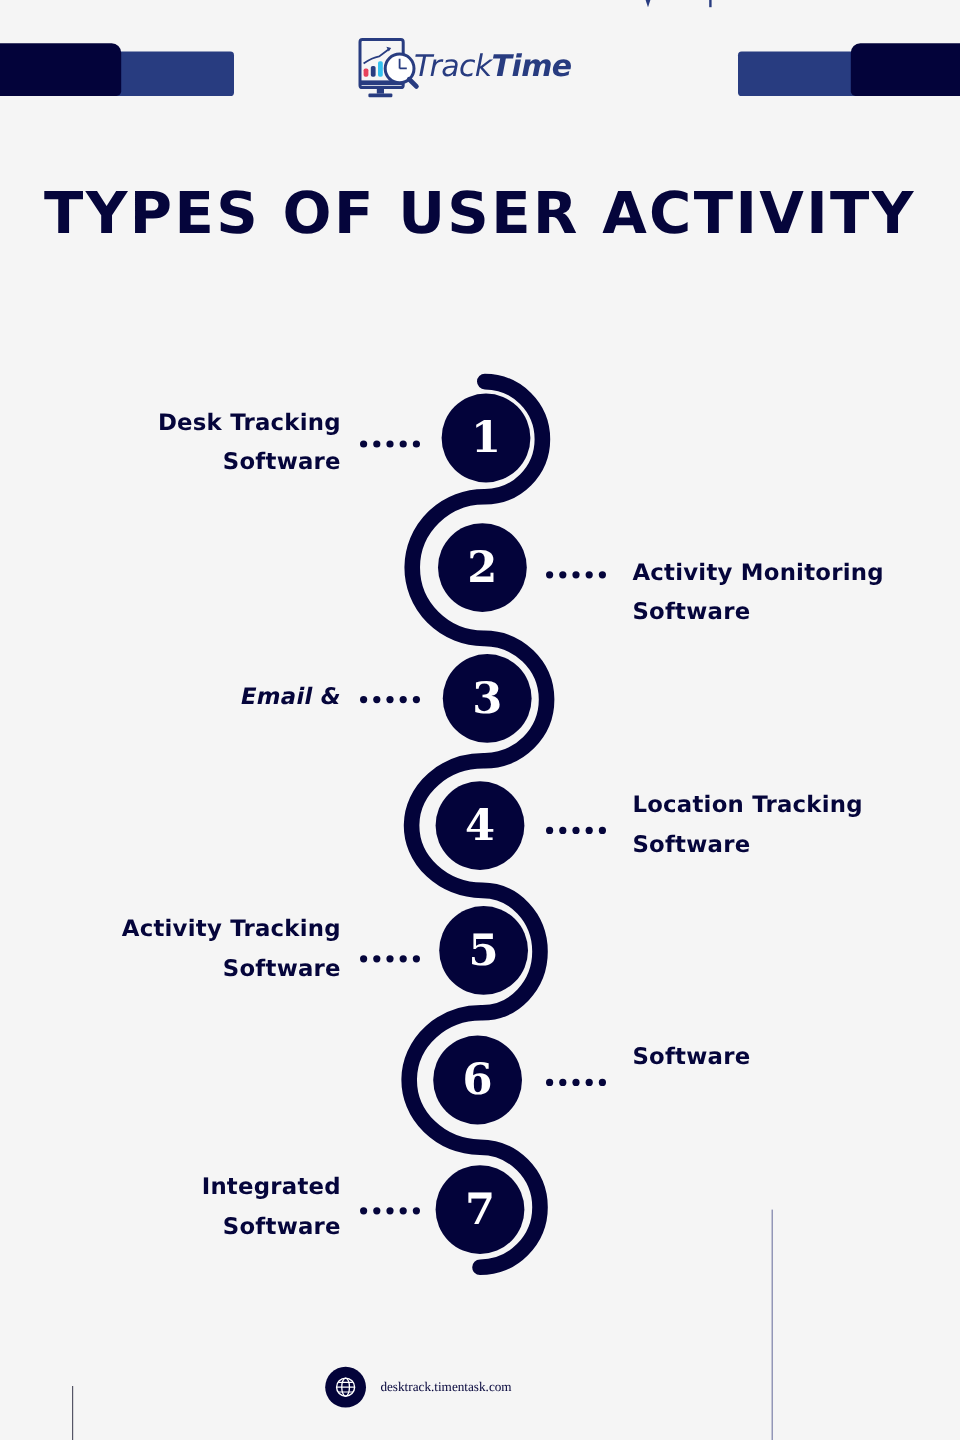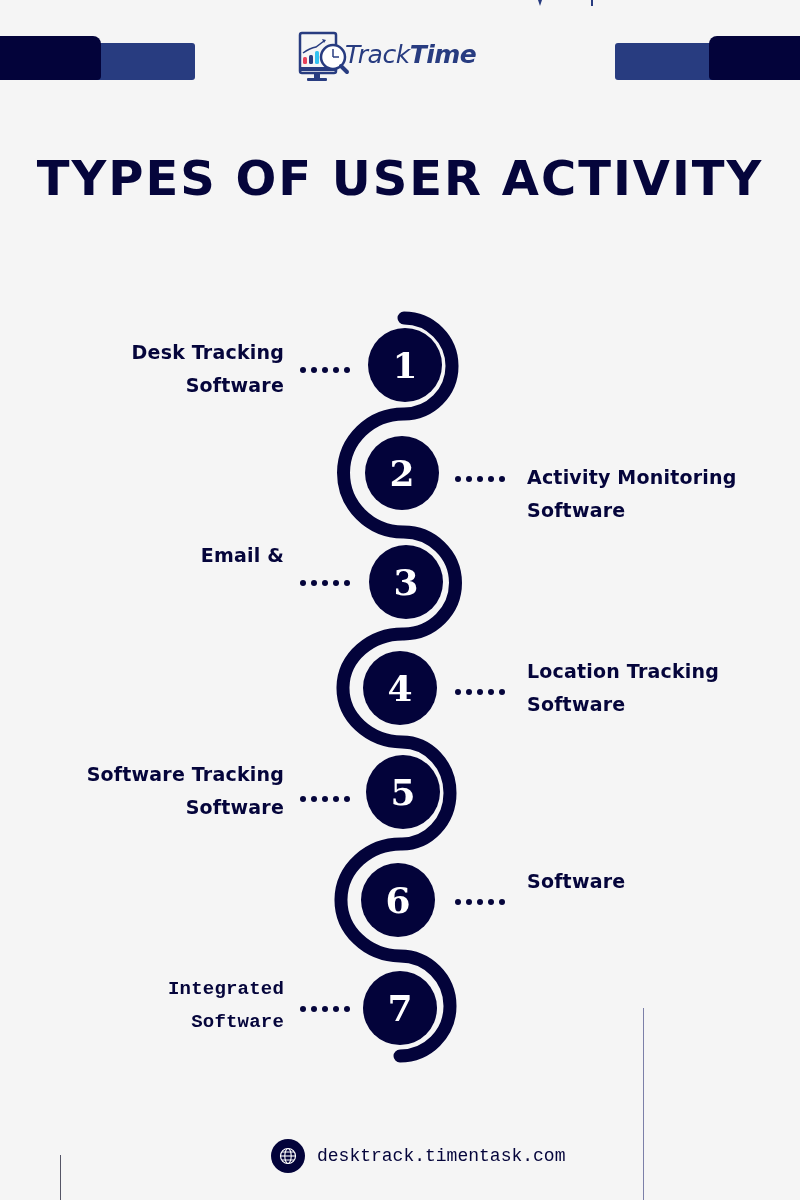--- a/index.html
+++ b/index.html
@@ -59,21 +59,21 @@
     font-family: "DejaVu Serif", serif; font-weight: bold; font-size: 36px;
     display: flex; align-items: center; justify-content: center;
   }
 
   
   #footer { left: 271px; top: 1139px; height: 34px; display: flex; align-items: center; gap: 12px; }
   #globe {
     width: 34px; height: 34px; border-radius: 50%; background: #03033a;
     display: flex; align-items: center; justify-content: center;
   }
-  #footer-url { font-family: Liberation Mono, monospace; font-size: 18px; color: #05053b; }
+  #footer-url { font-family: Liberation Serif, serif; font-size: 11px; color: #05053b; }
 
   .vline { position: absolute; width: 1px; }
   #vline-right { left: 643px; top: 1008px; height: 192px; background: #7c7fa8; }
   #vline-left { left: 60px; top: 1155px; height: 45px; background: #555566; }
 
   #top-sparkle { left: 532px; top: 0; width: 70px; height: 8px; }
 </style>
 </head>
 <body>
 
@@ -144,21 +144,21 @@
     <span></span>
     <span></span>
     <span></span>
     <span></span>
   </div>
 <div class="label right" style="top:429px;margin-top:32px;">
   <div>Activity Monitoring</div>
   <div>Software</div>
 </div>
 
-<div class="label left" style="top:539px;">
+<div class="label left" style="top:565px;font-style:italic;">
   <div>Email &amp;</div>
 </div>
 <div class="dots" style="left:300px;top:580px;">
     <span></span>
     <span></span>
     <span></span>
     <span></span>
     <span></span>
   </div>
 <div class="num" style="left:369px;top:545px;">
@@ -174,21 +174,21 @@
     <span></span>
     <span></span>
     <span></span>
   </div>
 <div class="label right" style="top:655px;">
   <div>Location Tracking</div>
   <div>Software</div>
 </div>
 
 <div class="label left" style="top:758px;">
-  <div>Software Tracking</div>
+  <div>Activity Tracking</div>
   <div>Software</div>
 </div>
 <div class="dots" style="left:300px;top:796px;">
     <span></span>
     <span></span>
     <span></span>
     <span></span>
     <span></span>
   </div>
 <div class="num" style="left:366px;top:755px;">
@@ -202,21 +202,21 @@
     <span></span>
     <span></span>
     <span></span>
     <span></span>
     <span></span>
   </div>
 <div class="label right" style="top:865px;">
   <div>Software</div>
 </div>
 
-<div class="label left" style="top:973px;font-family:Liberation Mono, monospace;">
+<div class="label left" style="top:973px;">
   <div>Integrated</div>
   <div>Software</div>
 </div>
 <div class="dots" style="left:300px;top:1006px;">
     <span></span>
     <span></span>
     <span></span>
     <span></span>
     <span></span>
   </div>

